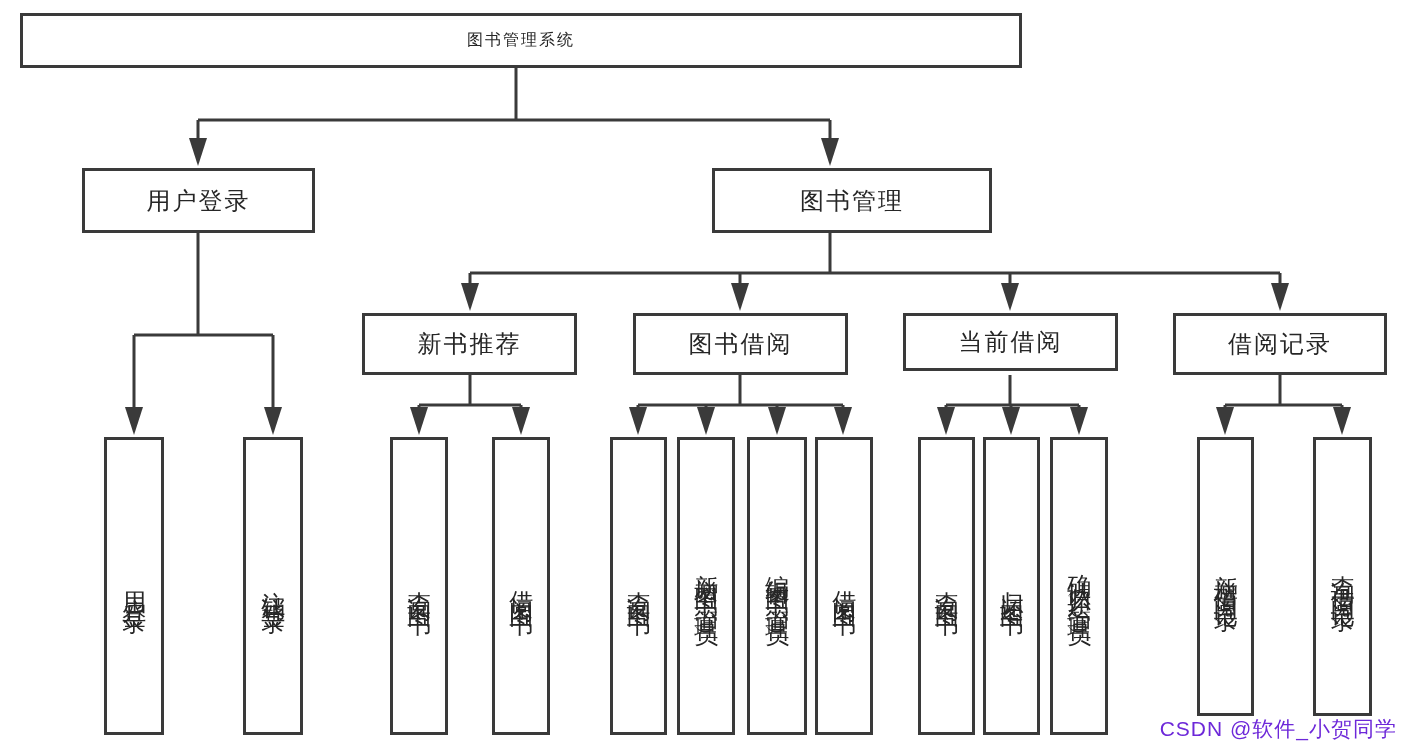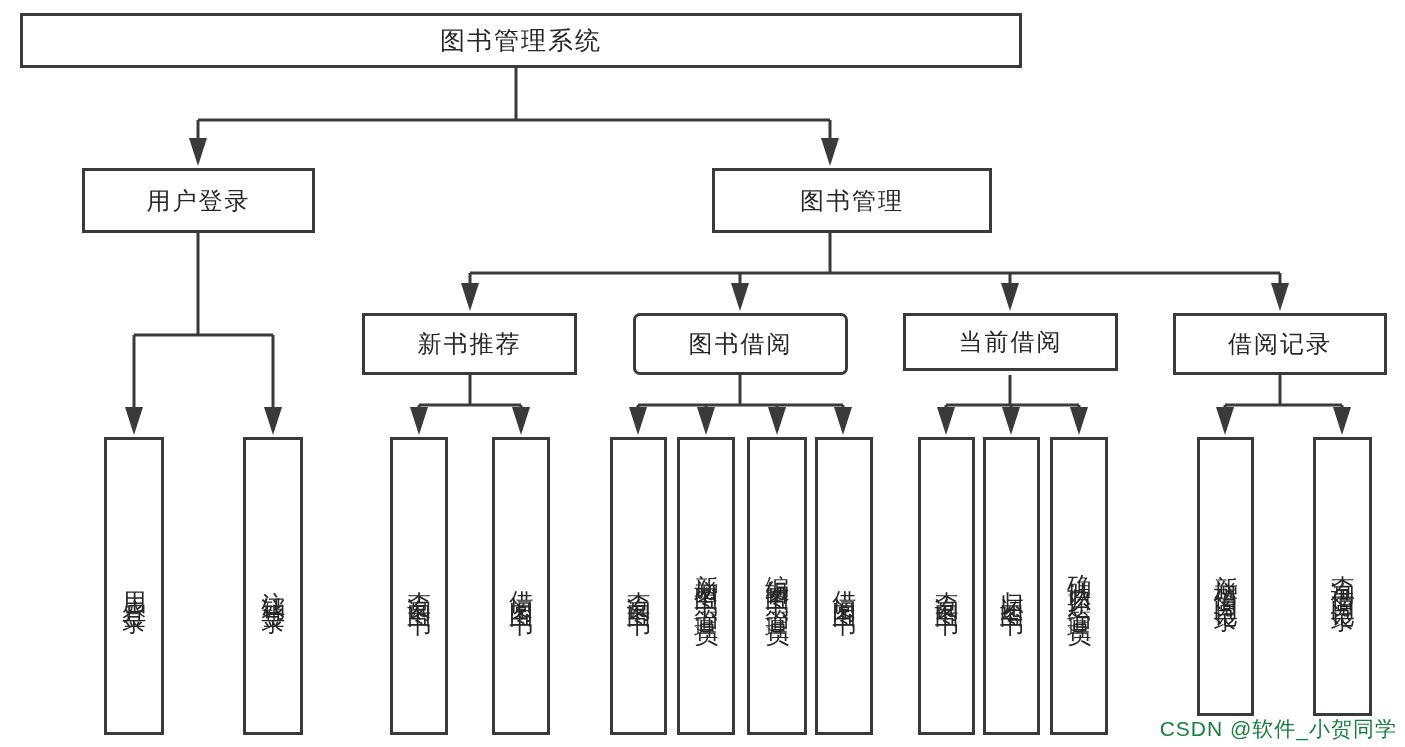--- a/index.html
+++ b/index.html
@@ -36,42 +36,42 @@
     position: absolute;
     box-sizing: border-box;
     border: 3px solid #3a3a3a;
     background: #ffffff;
     display: flex;
     align-items: center;
     justify-content: center;
     text-align: center;
   }
   .box-root span {
-    font-size: 25px;
+    font-size: 16px;
     letter-spacing: 2px;
   }
   .box-l2 span, .box-l3 span {
     font-size: 24px;
     letter-spacing: 2px;
   }
   .leaf span {
     writing-mode: vertical-rl;
     text-orientation: mixed;
     font-size: 24px;
     letter-spacing: 7px;
     line-height: 1.1;
     white-space: nowrap;
   }
   .watermark {
     position: absolute;
     right: 8px;
     bottom: 4px;
     font-size: 21px;
     letter-spacing: 1px;
-    color: #15803d;
+    color: #6d28d9;
   }
 </style>
 </head>
 <body>
 
 <div class="canvas">
 
   <svg class="connectors" viewBox="0 0 1405 747" xmlns="http://www.w3.org/2000/svg">
     <g>
       <path d="M516 68 V120 M198 120 H830 M198 120 V142 M830 120 V142"></path>
@@ -115,21 +115,21 @@
   <div class="box box-l2" style="left:82px; top:168px; width:233px; height:65px;">
     <span>用户登录</span>
   </div>
   <div class="box box-l2" style="left:712px; top:168px; width:280px; height:65px;">
     <span>图书管理</span>
   </div>
 
   <div class="box box-l3" style="left:362px; top:313px; width:215px; height:62px;">
     <span>新书推荐</span>
   </div>
-  <div class="box box-l3" style="left:633px; top:313px; width:215px; height:62px;border-radius:7px;">
+  <div class="box box-l3" style="left:633px; top:313px; width:215px; height:62px;">
     <span>图书借阅</span>
   </div>
   <div class="box box-l3" style="left:903px; top:313px; width:215px; height:58px;">
     <span>当前借阅</span>
   </div>
   <div class="box box-l3" style="left:1173px; top:313px; width:214px; height:62px;">
     <span>借阅记录</span>
   </div>
 
   <div class="box leaf" style="left:104px; top:437px; width:60px; height:298px;">

